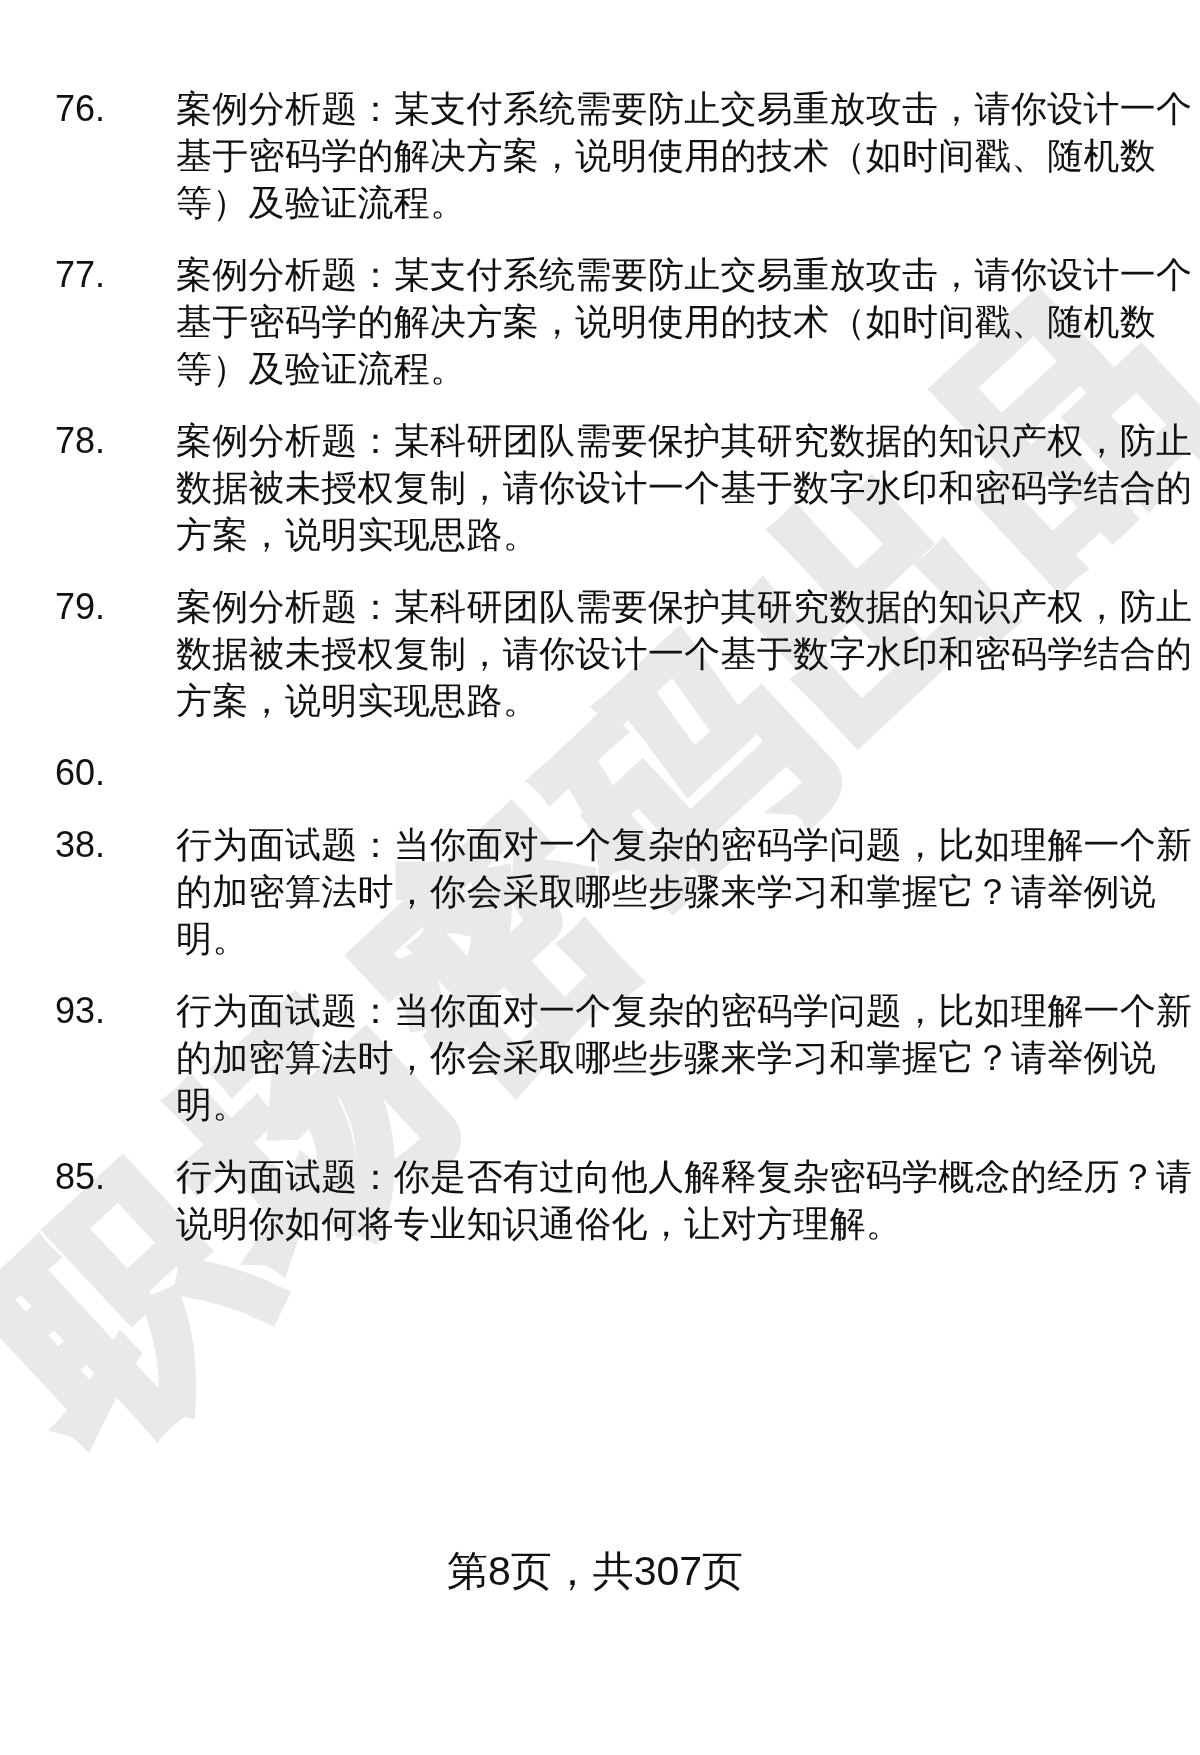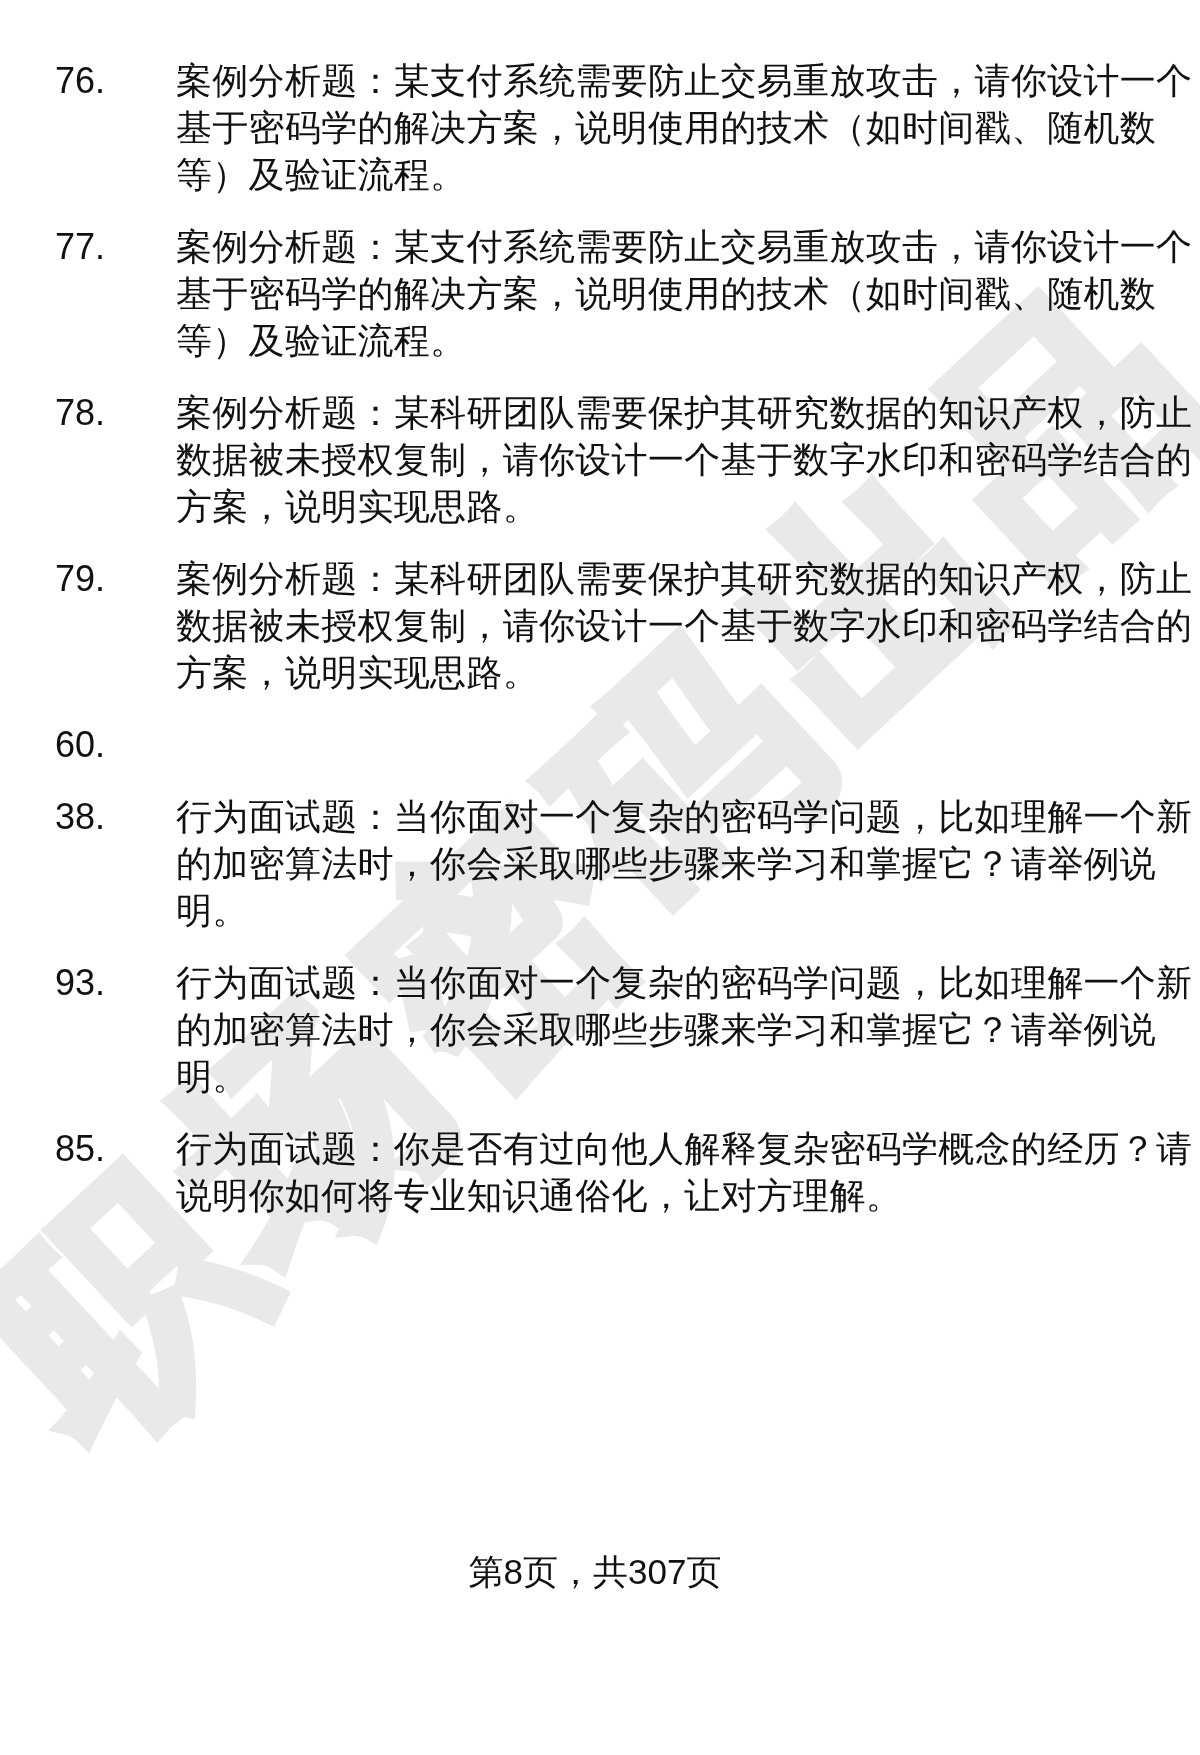--- a/index.html
+++ b/index.html
@@ -31,21 +31,21 @@
     z-index: 0;
     user-select: none;
     pointer-events: none;
   }
   @supports not (-webkit-text-stroke: 1px #000) {
     .watermark { color: #ededed; }
   }
   .content {
     position: relative;
     z-index: 1;
-    padding: 57px 0 0 55px;
+    padding: 85px 0 0 55px;
   }
   .q-item {
     display: flex;
     align-items: flex-start;
     margin-bottom: 25px;
     font-size: 36px;
     line-height: 47px;
   }
   .q-num {
     flex: 0 0 73px;
@@ -56,21 +56,21 @@
     white-space: pre-line;
     letter-spacing: 0.3px;
     margin-left: 48px;
   }
   .footer {
     position: absolute;
     left: 0;
     right: 10px;
     top: 1548px;
     text-align: center;
-    font-size: 35px;
+    font-size: 41px;
     line-height: 47px;
     z-index: 1;
   }
 </style>
 </head>
 <body>
 
 <div class="page">
 
   <div class="watermark">职场密码出品</div>

